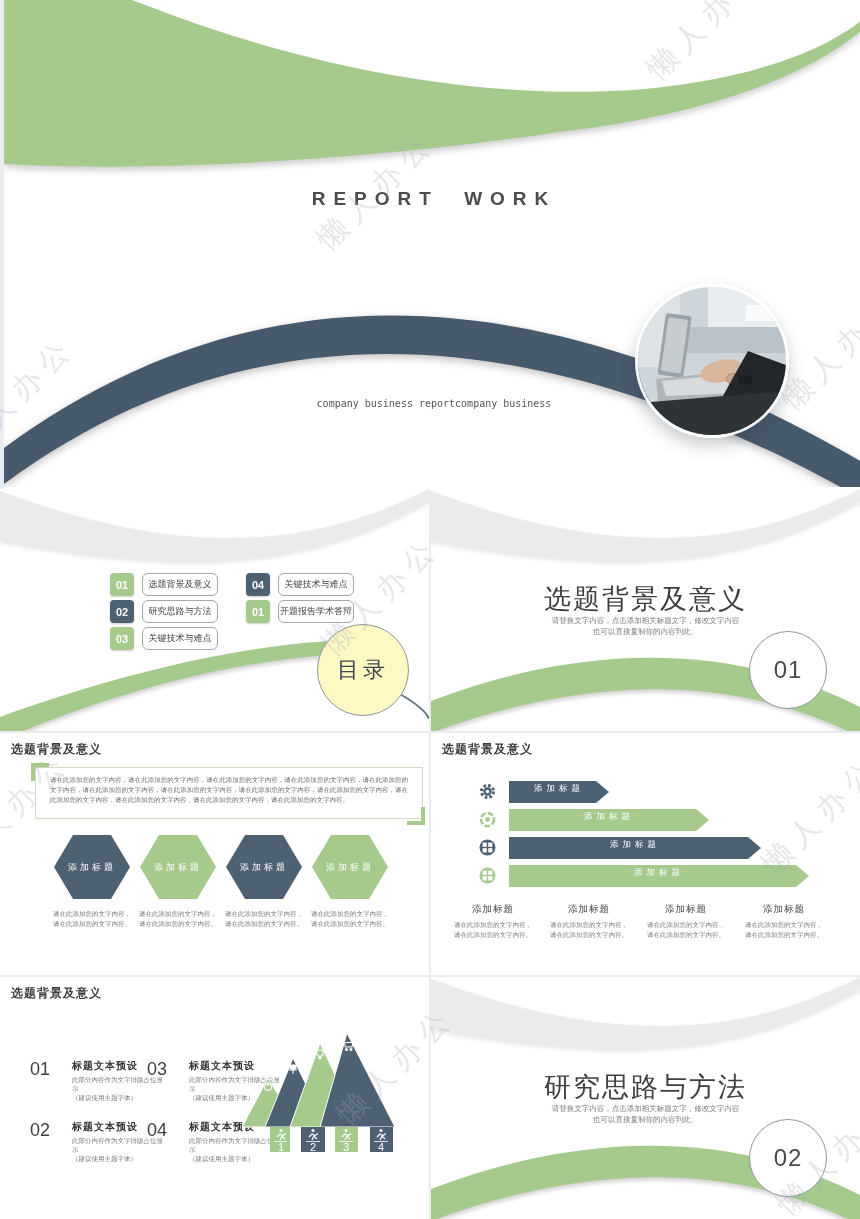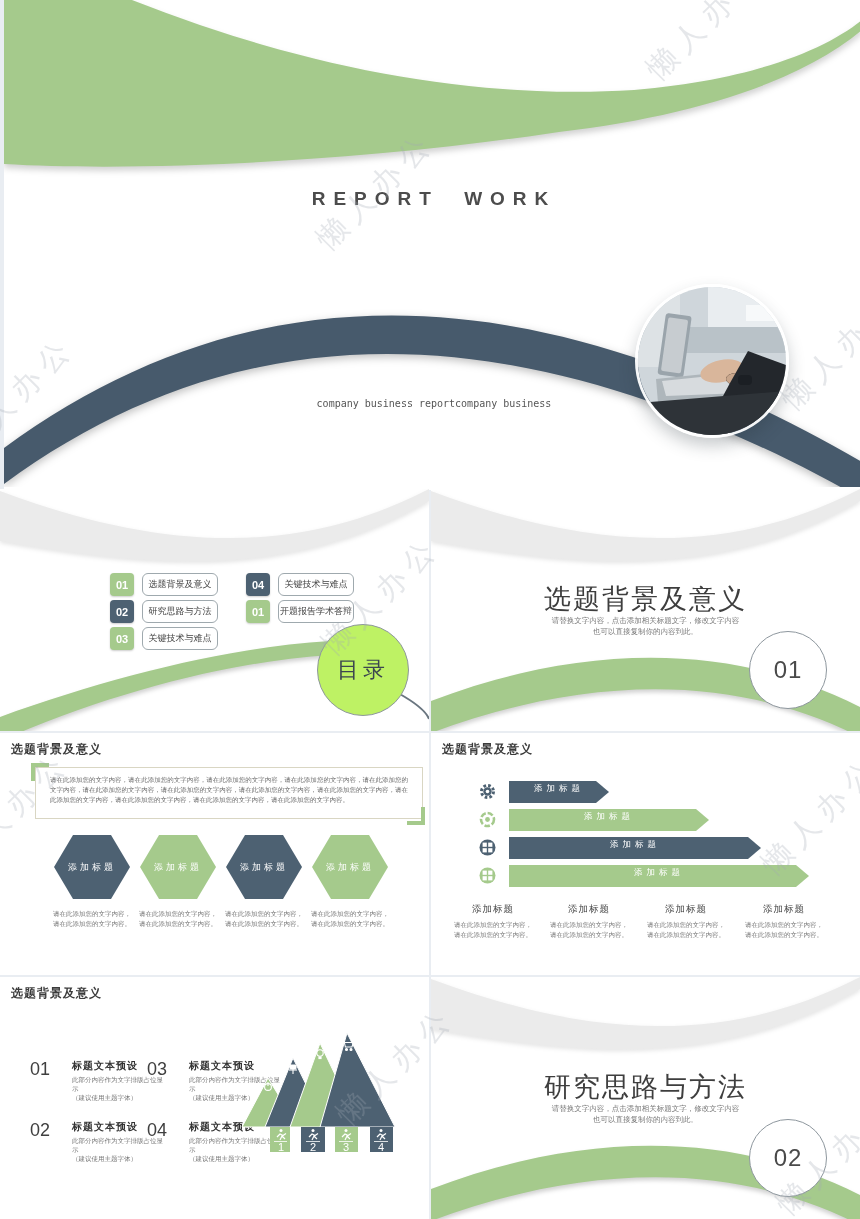--- a/index.html
+++ b/index.html
@@ -37,21 +37,21 @@
     font-size:24px;color:#4a4a4a;letter-spacing:1px;}
 
   
   .toc-grid{position:absolute;left:110px;top:84px;display:flex;gap:28px;z-index:3;}
   .toc-col{display:flex;flex-direction:column;gap:4px;}
   .toc-item{display:flex;align-items:center;gap:8px;height:23px;}
   .toc-num{width:24px;height:23px;border-radius:4px;color:#fff;font-size:11px;font-weight:bold;
     display:flex;align-items:center;justify-content:center;box-shadow:0 1px 2px rgba(0,0,0,.2);}
   .toc-pill{width:74px;height:21px;border:1px solid #9fa9ae;border-radius:6px;background:#fff;
     display:flex;align-items:center;justify-content:center;font-size:9px;color:#444;}
-  .toc-circle{position:absolute;left:317px;top:135px;width:90px;height:90px;border-radius:50%;background:#bef264;
+  .toc-circle{position:absolute;left:317px;top:135px;width:90px;height:90px;border-radius:50%;background:#fef9c3;
     border:1.5px solid #8e979e;z-index:4;display:flex;align-items:center;justify-content:center;
     font-size:22px;letter-spacing:4px;color:#3c4650;}
 
   
   .slide-header{position:absolute;left:11px;top:8px;font-size:12px;font-weight:bold;color:#3b3b3b;letter-spacing:1px;}
   .hex-frame{position:absolute;left:35px;top:34px;width:386px;height:50px;border:1px solid #d9d6c3;}
   .hex-frame .para{padding:7px 14px;font-size:6.5px;line-height:10px;color:#6a6a6a;text-align:justify;}
   .corner{position:absolute;width:14px;height:14px;z-index:2;}
   .corner.tl{left:31px;top:30px;border-left:4px solid var(--green);border-top:4px solid var(--green);}
   .corner.br{left:407px;top:74px;border-right:4px solid var(--green);border-bottom:4px solid var(--green);}

